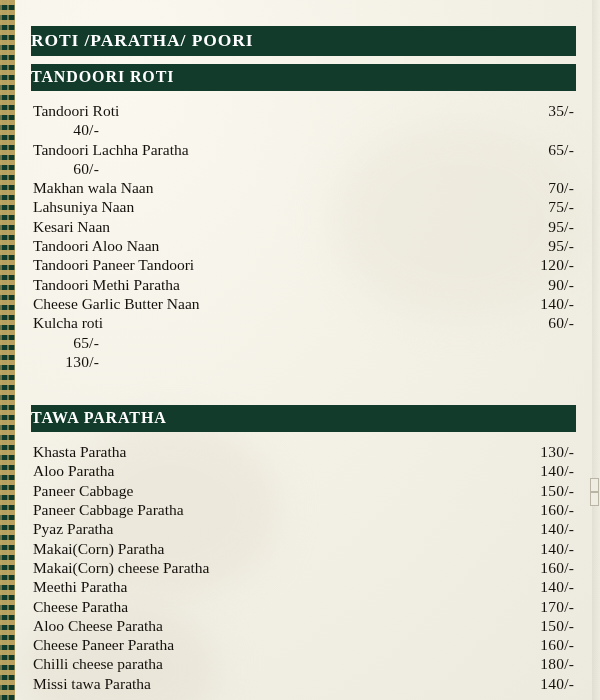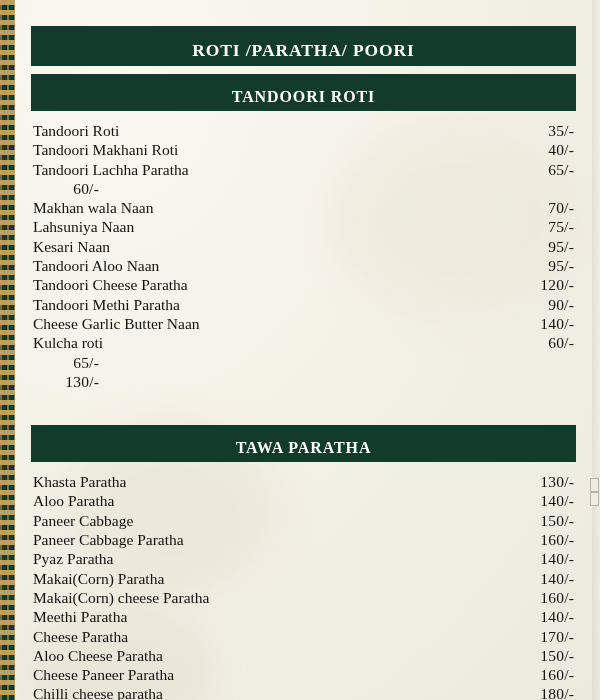--- a/index.html
+++ b/index.html
@@ -75,25 +75,24 @@
     left: 15px;
     right: 8px;
     top: 0;
     bottom: 0;
     padding: 0;
   }
 
   .band {
     background: #123b2c;
     color: #ffffff;
-    text-align: center;
     font-weight: bold;
     letter-spacing: .9px;
     font-size: 17px;
-    padding: 14px 0 5px;
+    padding: 4px 0 5px;
     margin: 0 16px;
   }
   .band.main {
     margin-top: 26px;
     font-size: 17.5px;
   }
   .band.sub {
     margin-top: 8px;
     font-size: 16px;
   }
@@ -142,21 +141,20 @@
 
     <div class="band main">ROTI /PARATHA/ POORI</div>
 
     <div class="band sub">TANDOORI ROTI</div>
     <div class="items">
       <div class="row">
         <span class="name">Tandoori Roti</span>
         <span class="price">35/-</span>
       </div>
       <div class="row">
-        <span class="name">Tandoori Makhani Roti</span>
         <span class="price">40/-</span>
       </div>
       <div class="row">
         <span class="name">Tandoori Lachha Paratha</span>
         <span class="price">65/-</span>
       </div>
       <div class="row">
         <span class="price">60/-</span>
       </div>
       <div class="row">
@@ -169,21 +167,21 @@
       </div>
       <div class="row">
         <span class="name">Kesari Naan</span>
         <span class="price">95/-</span>
       </div>
       <div class="row">
         <span class="name">Tandoori Aloo Naan</span>
         <span class="price">95/-</span>
       </div>
       <div class="row">
-        <span class="name">Tandoori Cheese Paratha</span>
+        <span class="name">Tandoori Paneer Tandoori</span>
         <span class="price">120/-</span>
       </div>
       <div class="row">
         <span class="name">Tandoori Methi Paratha</span>
         <span class="price">90/-</span>
       </div>
       <div class="row">
         <span class="name">Cheese Garlic Butter Naan</span>
         <span class="price">140/-</span>
       </div>

